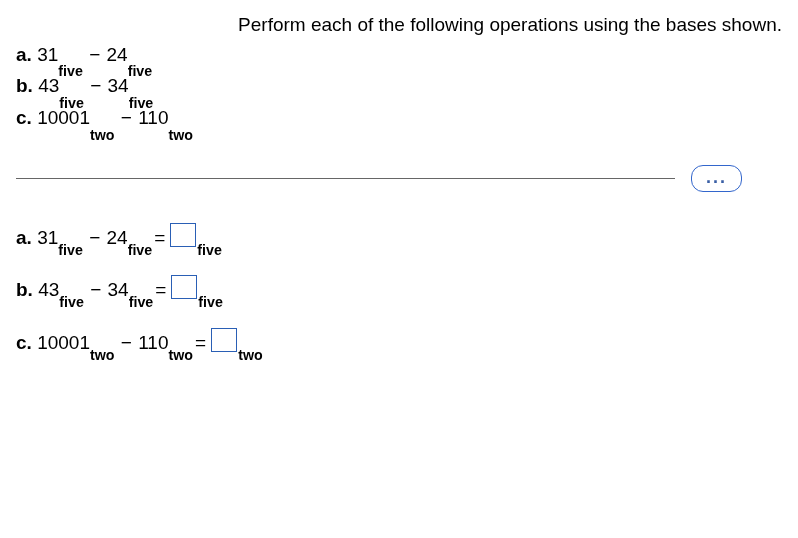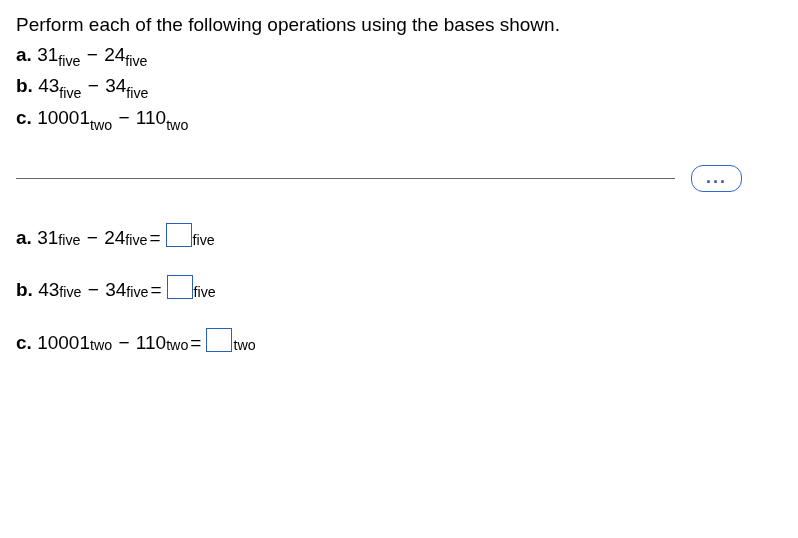--- a/index.html
+++ b/index.html
@@ -7,33 +7,35 @@
       padding: 12px 16px;
       font-family: Arial, Helvetica, sans-serif;
       font-size: 19px;
       color: #000;
       width: 798px;
       box-sizing: border-box;
     }
     .instruction {
       margin-bottom: 4px;
       line-height: 1.35;
+      text-align: right;
     }
     .problem-item {
       margin: 2px 0;
       line-height: 1.4;
     }
     .bold {
       font-weight: bold;
     }
     .sub {
       font-size: 0.75em;
       vertical-align: sub;
       position: relative;
-      top: 1px;
+      top: 11px;
+      font-weight: bold;
     }
     .separator-row {
       display: flex;
       align-items: center;
       margin: 30px 0 28px 0;
     }
     .hr-line {
       flex: 1;
       border: none;
       border-top: 1px solid #666;

